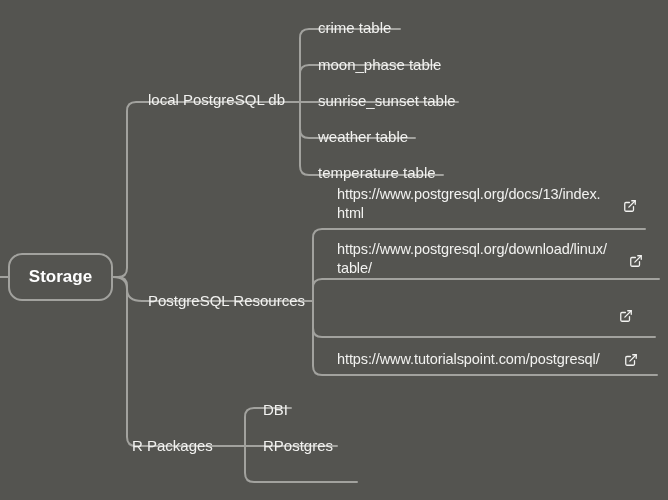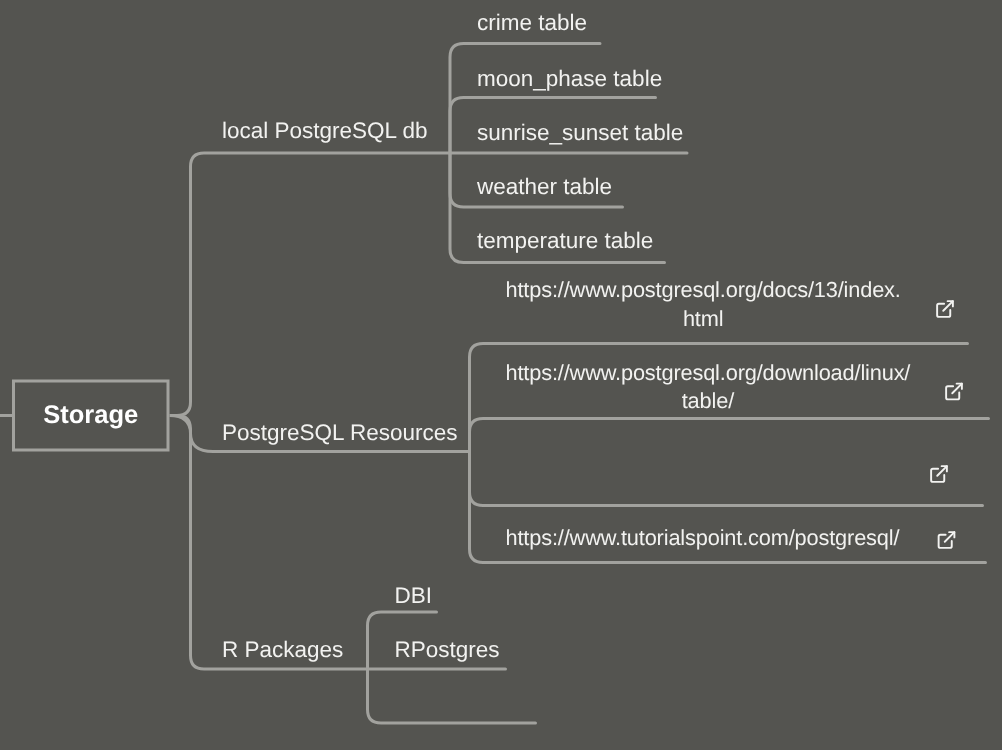--- a/index.html
+++ b/index.html
@@ -8,31 +8,31 @@
     --text:#f2f2f0;
   }
   html,body{margin:0;padding:0;}
   body{background:var(--bg);font-family:"Liberation Sans","DejaVu Sans",sans-serif;}
   .map{
     position:relative;width:668px;height:500px;overflow:hidden;background:var(--bg);
   }
   .map svg.wires{position:absolute;left:0;top:0;width:668px;height:500px;}
   .wires path{stroke:var(--line);stroke-width:2;fill:none;stroke-linecap:round;}
   .node-label{
-    position:absolute;color:var(--text);font-size:15px;line-height:19px;white-space:nowrap;cursor:pointer;
+    position:absolute;color:var(--text);font-size:15px;line-height:19px;white-space:nowrap;cursor:pointer;margin-top:12px;
   }
   .root-node{
     position:absolute;left:8px;top:253px;width:105px;height:48px;box-sizing:border-box;
-    border:2px solid var(--line);border-radius:0;display:flex;align-items:center;justify-content:center;
+    border:2px solid var(--line);border-radius:14px;display:flex;align-items:center;justify-content:center;
     color:#ffffff;font-size:17px;font-weight:600;cursor:pointer;background:var(--bg);
   }
   .url-node{
     position:absolute;color:var(--text);font-size:14.5px;line-height:19px;letter-spacing:-0.1px;cursor:pointer;
   }
-  .url-node span{display:block;white-space:nowrap;text-align:center;}
+  .url-node span{display:block;white-space:nowrap;}
   .ext-icon{position:absolute;width:14px;height:14px;}
   .ext-icon path,.ext-icon polyline,.ext-icon line{
     stroke:var(--text);stroke-width:2.2;fill:none;stroke-linecap:round;stroke-linejoin:round;
   }
 </style>
 </head>
 <body>
 
 <div class="map">
 
@@ -58,21 +58,21 @@
     <path d="M 245 446 H 337"></path>
     <path d="M 245 446 V 473 Q 245 482 254 482 H 357"></path>
   </svg>
 
   <div class="root-node">
     <span>Storage</span>
   </div>
 
   <div class="node-label" style="left:148px;top:78px">local PostgreSQL db</div>
   <div class="node-label" style="left:148px;top:279px">PostgreSQL Resources</div>
-  <div class="node-label" style="left:148px;top:424px">R Packages</div>
+  <div class="node-label" style="left:132px;top:424px">R Packages</div>
 
   <div class="node-label" style="left:318px;top:6px">crime table</div>
   <div class="node-label" style="left:318px;top:43px">moon_phase table</div>
   <div class="node-label" style="left:318px;top:79px">sunrise_sunset table</div>
   <div class="node-label" style="left:318px;top:151px">temperature table</div>
   <div class="node-label" style="left:318px;top:115px">weather table</div>
 
   <div class="url-node" style="left:337px;top:185px">
     <span>https://www.postgresql.org/docs/13/index.</span>
     <span>html</span>

